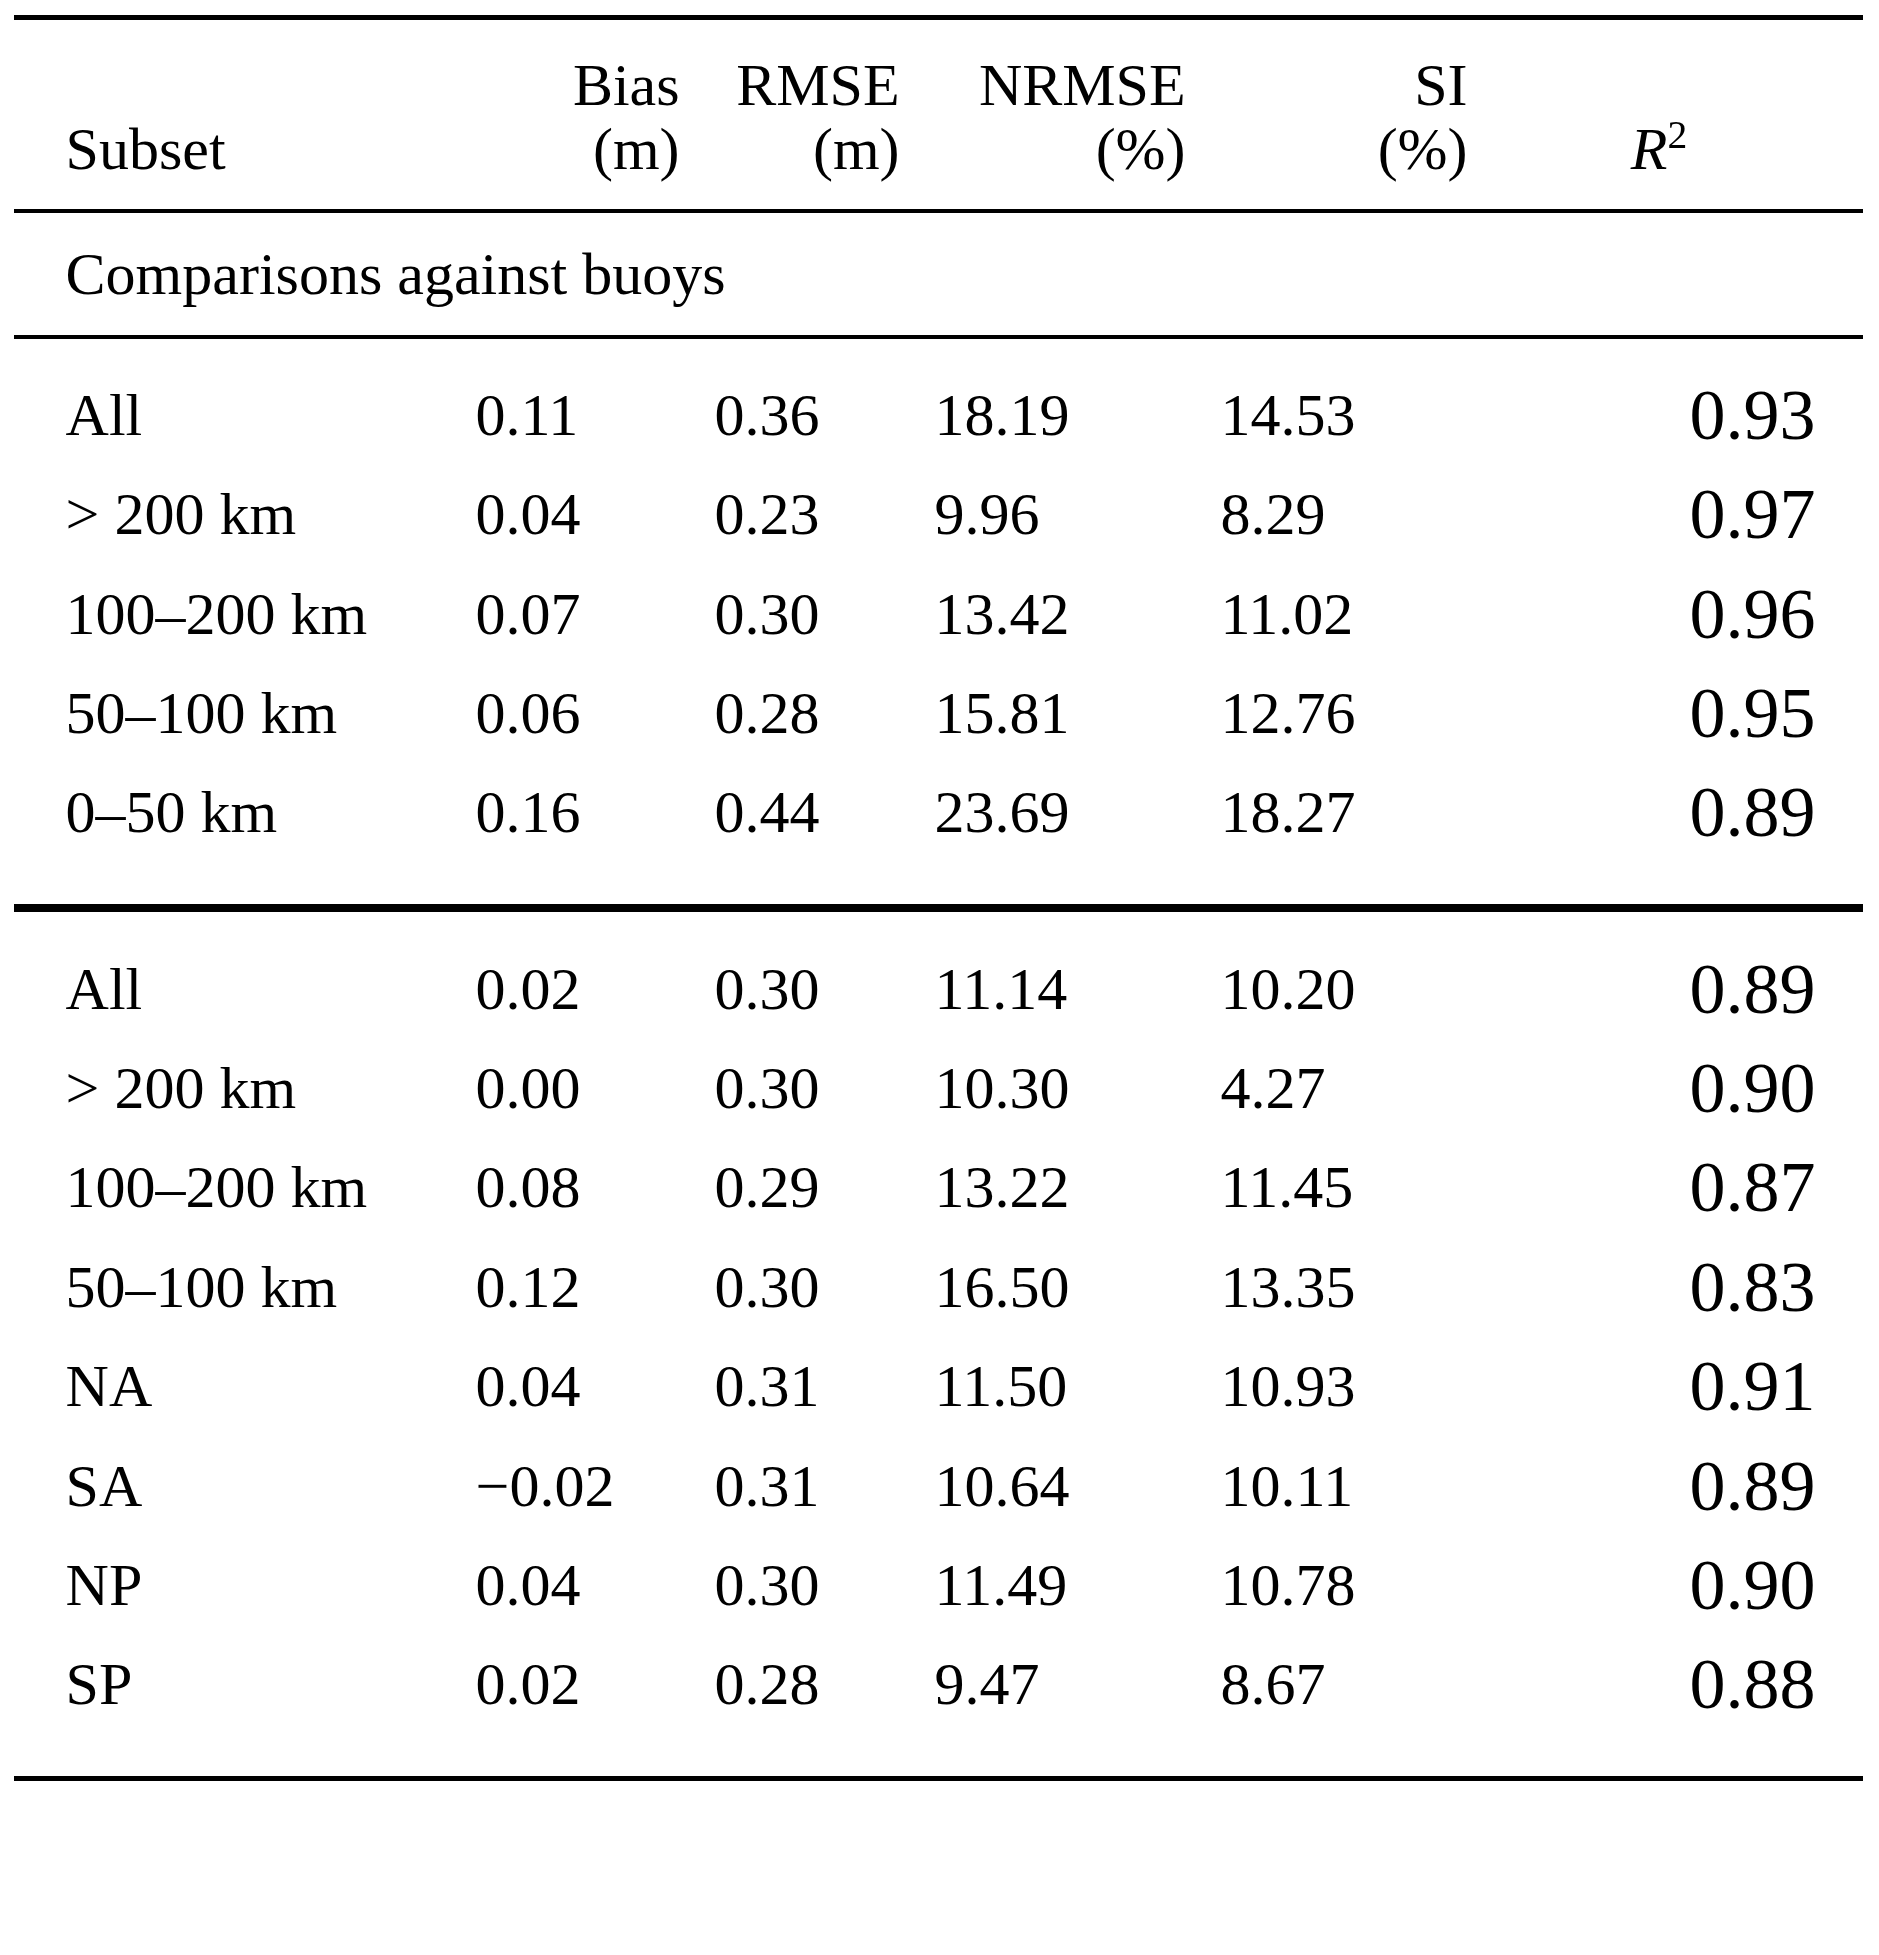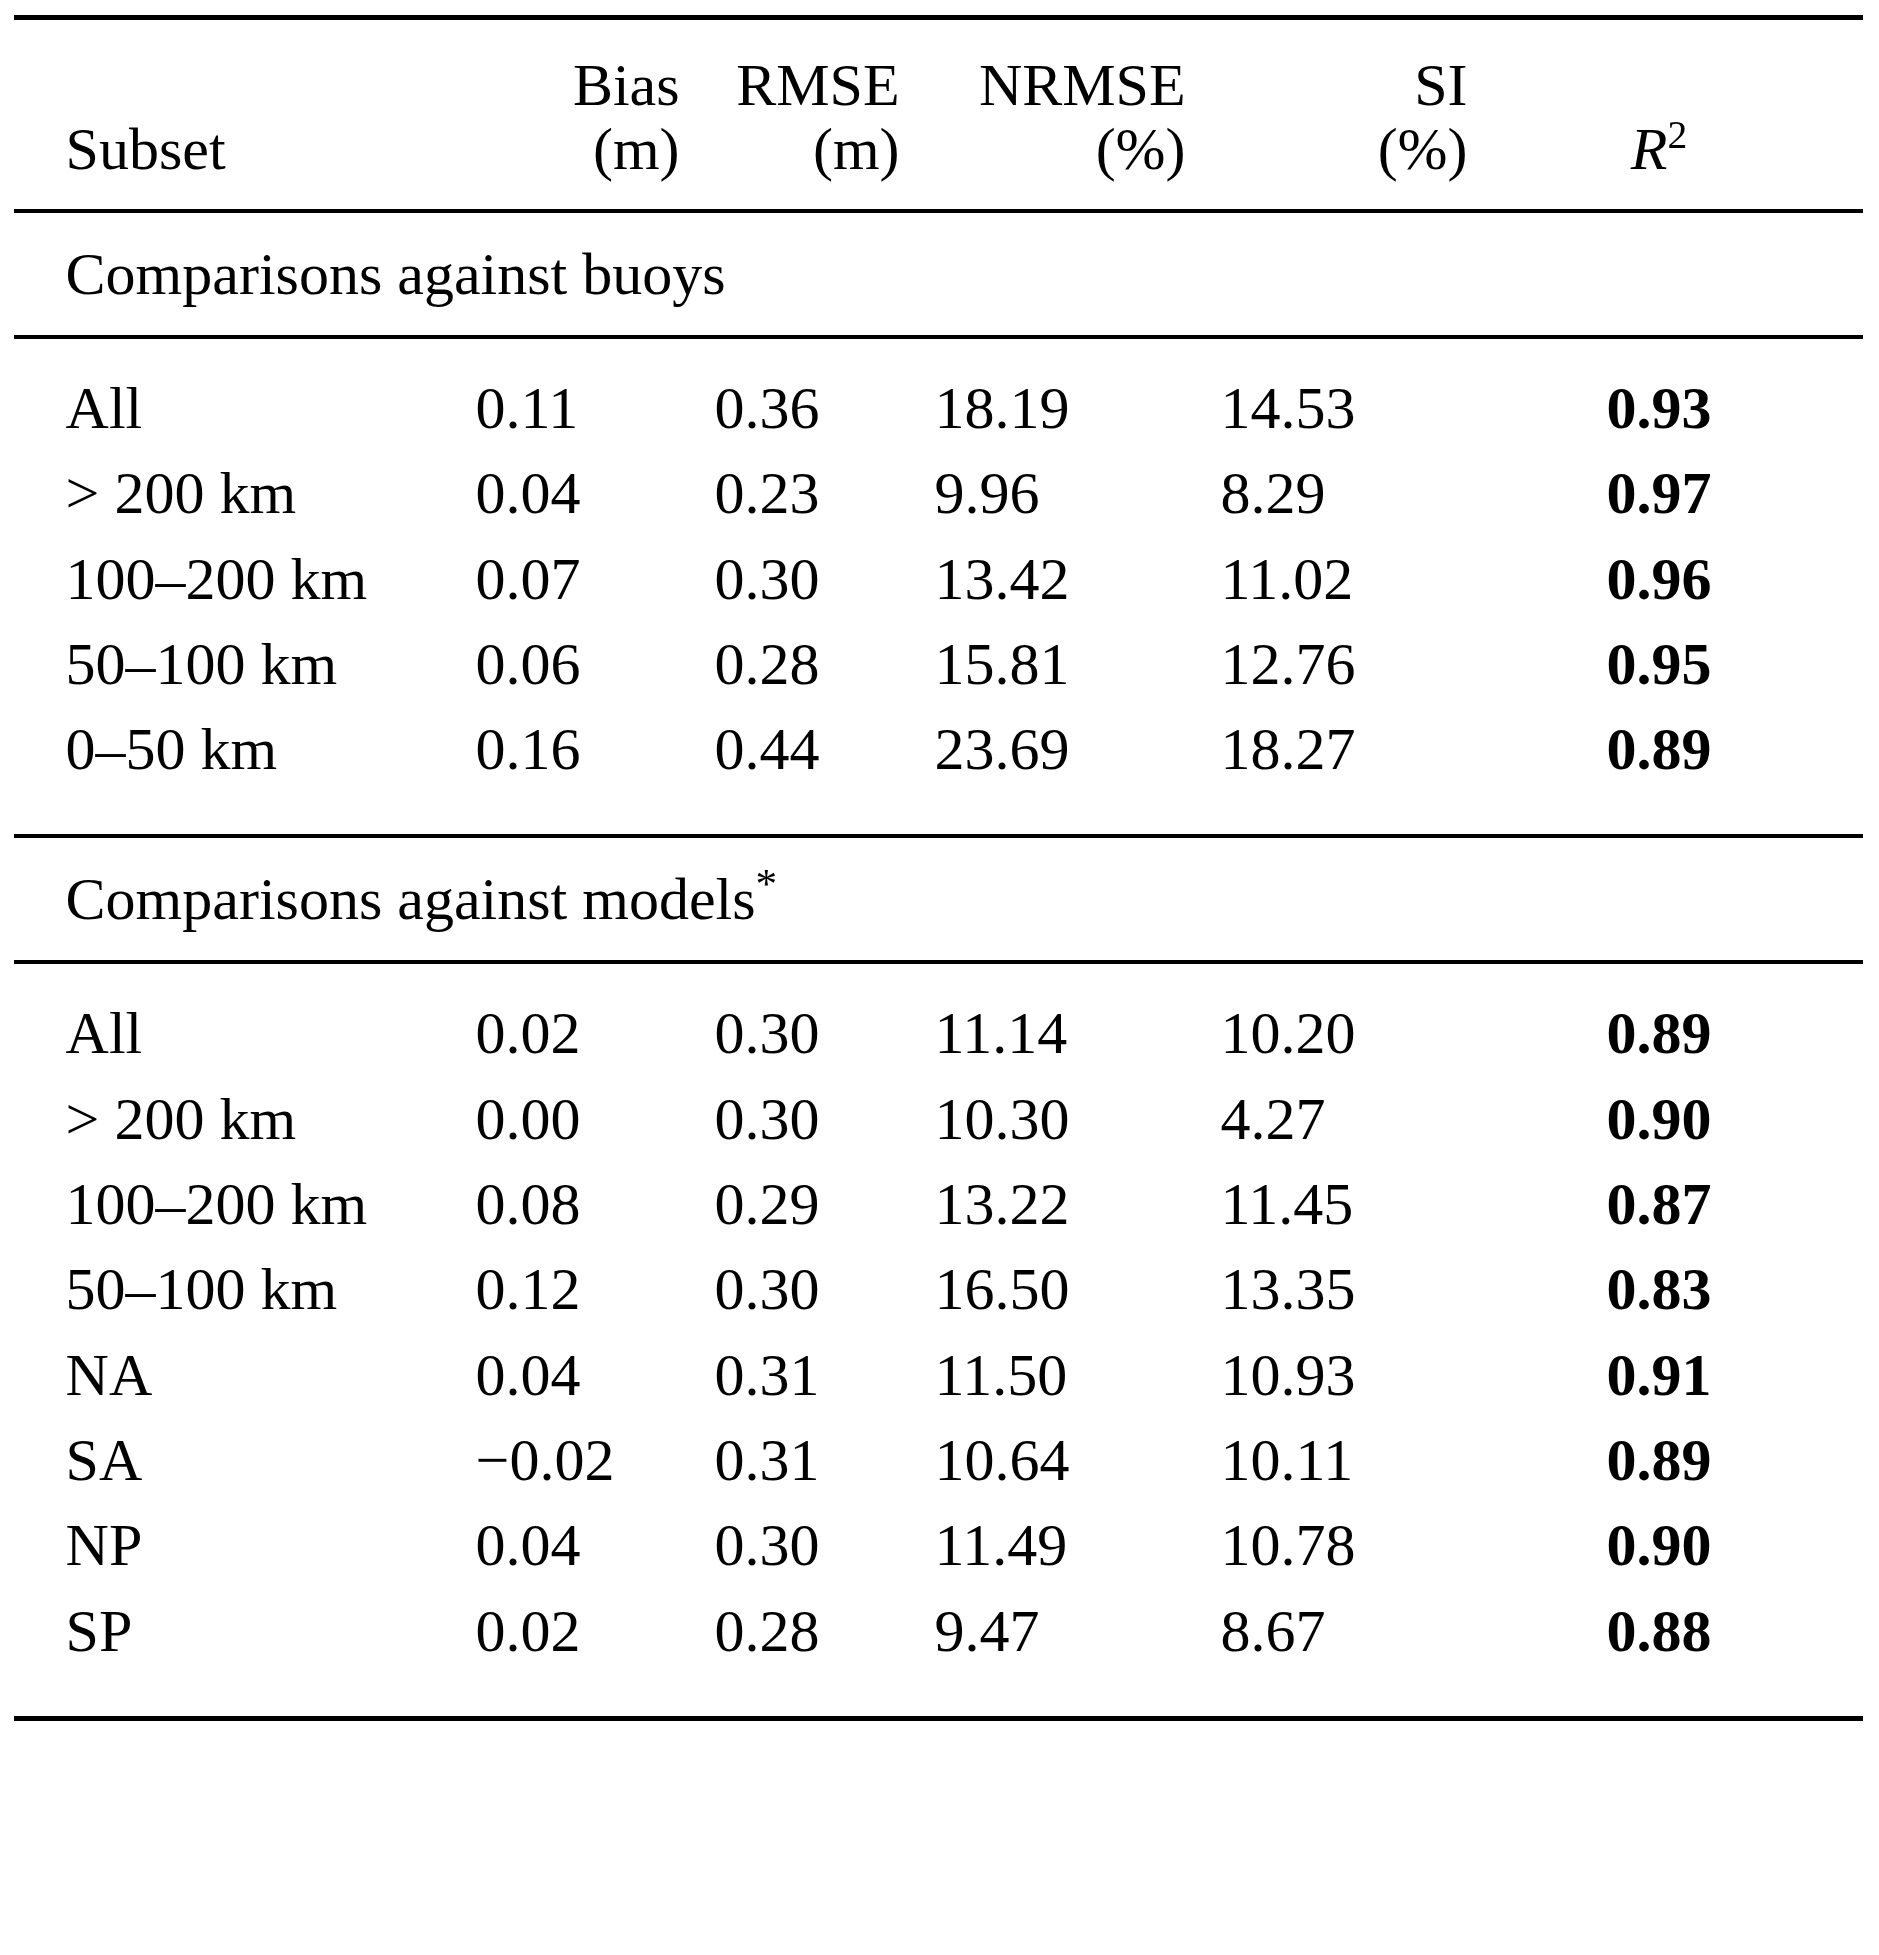--- a/index.html
+++ b/index.html
@@ -131,25 +131,24 @@
     white-space: nowrap;
   }
   td.num {
     font-size: 60px;
     text-align: left;
     padding: 8.2px 35px 8.2px 0;
     white-space: nowrap;
     font-variant-numeric: lining-nums tabular-nums;
   }
   td.num-r2 {
-    font-size: 60px;
-    text-align: center;
+    font-size: 72px;
+    text-align: right;
     padding: 8.2px 47px 8.2px 0;
     white-space: nowrap;
-    font-weight: bold;
   }
 </style>
 </head>
 <body>
 
 <div class="table-wrap">
   <table class="stats">
     <colgroup>
       <col class="c-subset">
         <col class="c-bias">
@@ -257,23 +256,20 @@
           <td class="num">23.69</td>
           <td class="num">18.27</td>
           <td class="num-r2">0.89</td>
         </tr>
         <tr class="gap-md">
           <td colspan="6"></td>
         </tr>
         <tr class="rule-mid">
           <td colspan="6"></td>
         </tr>
-        <tr>
-          <td class="section-title" colspan="6"><span>Comparisons against models</span><sup>*</sup></td>
-        </tr>
         <tr class="rule-mid">
           <td colspan="6"></td>
         </tr>
         <tr class="gap-sm">
           <td colspan="6"></td>
         </tr>
         <tr>
           <td class="lbl">All</td>
           <td class="num">0.02</td>
           <td class="num">0.30</td>

